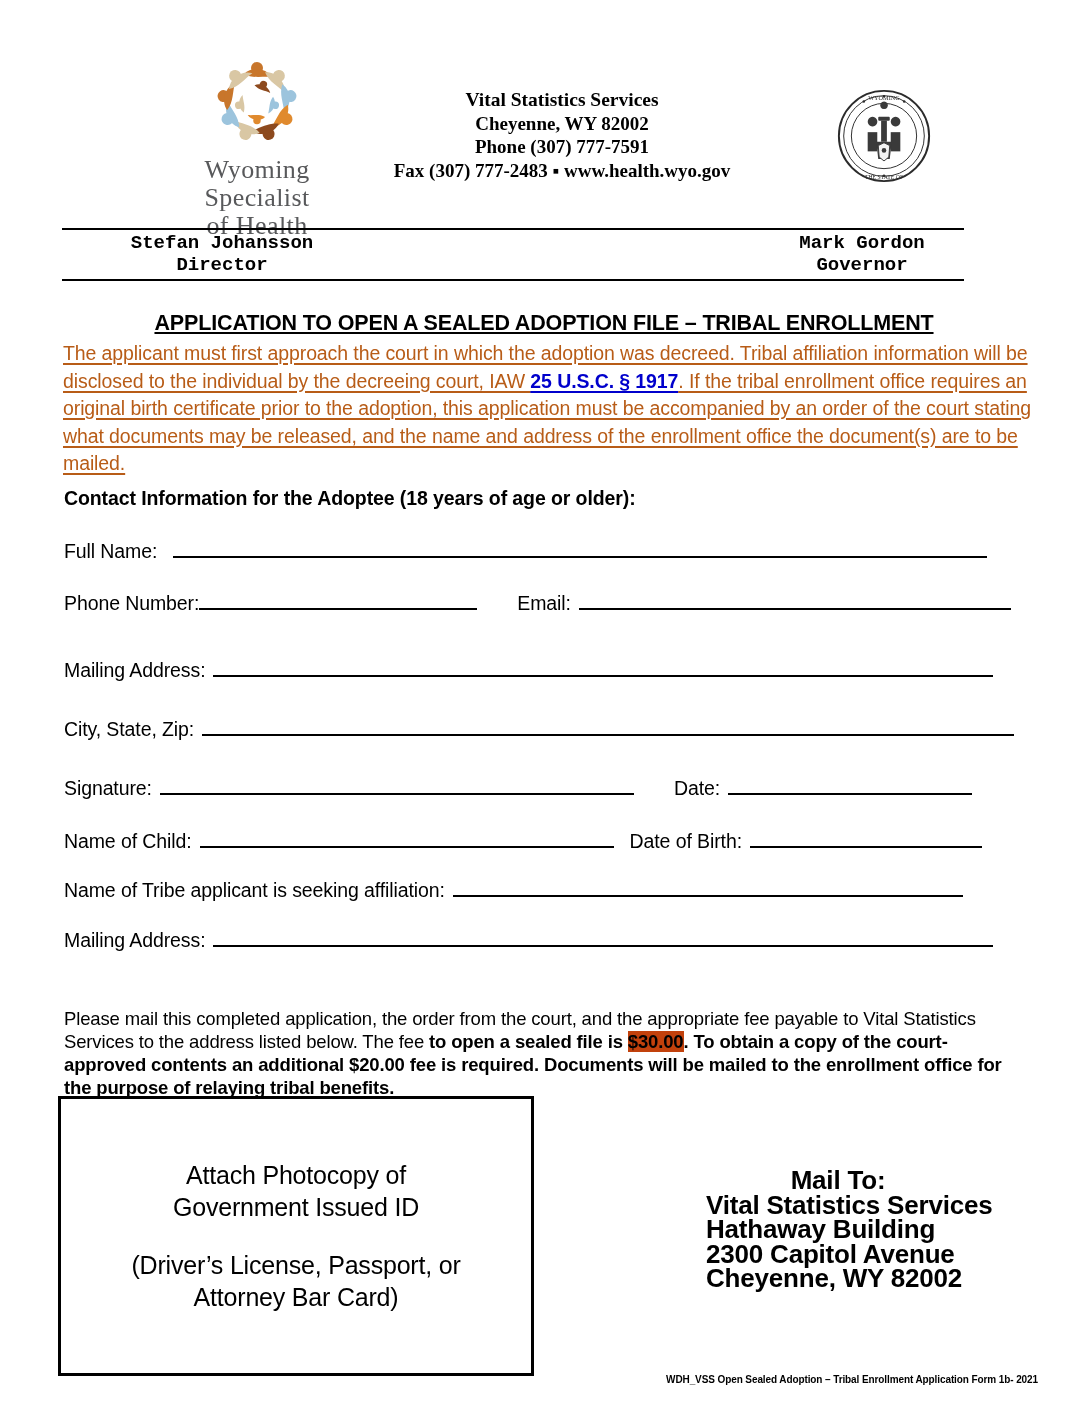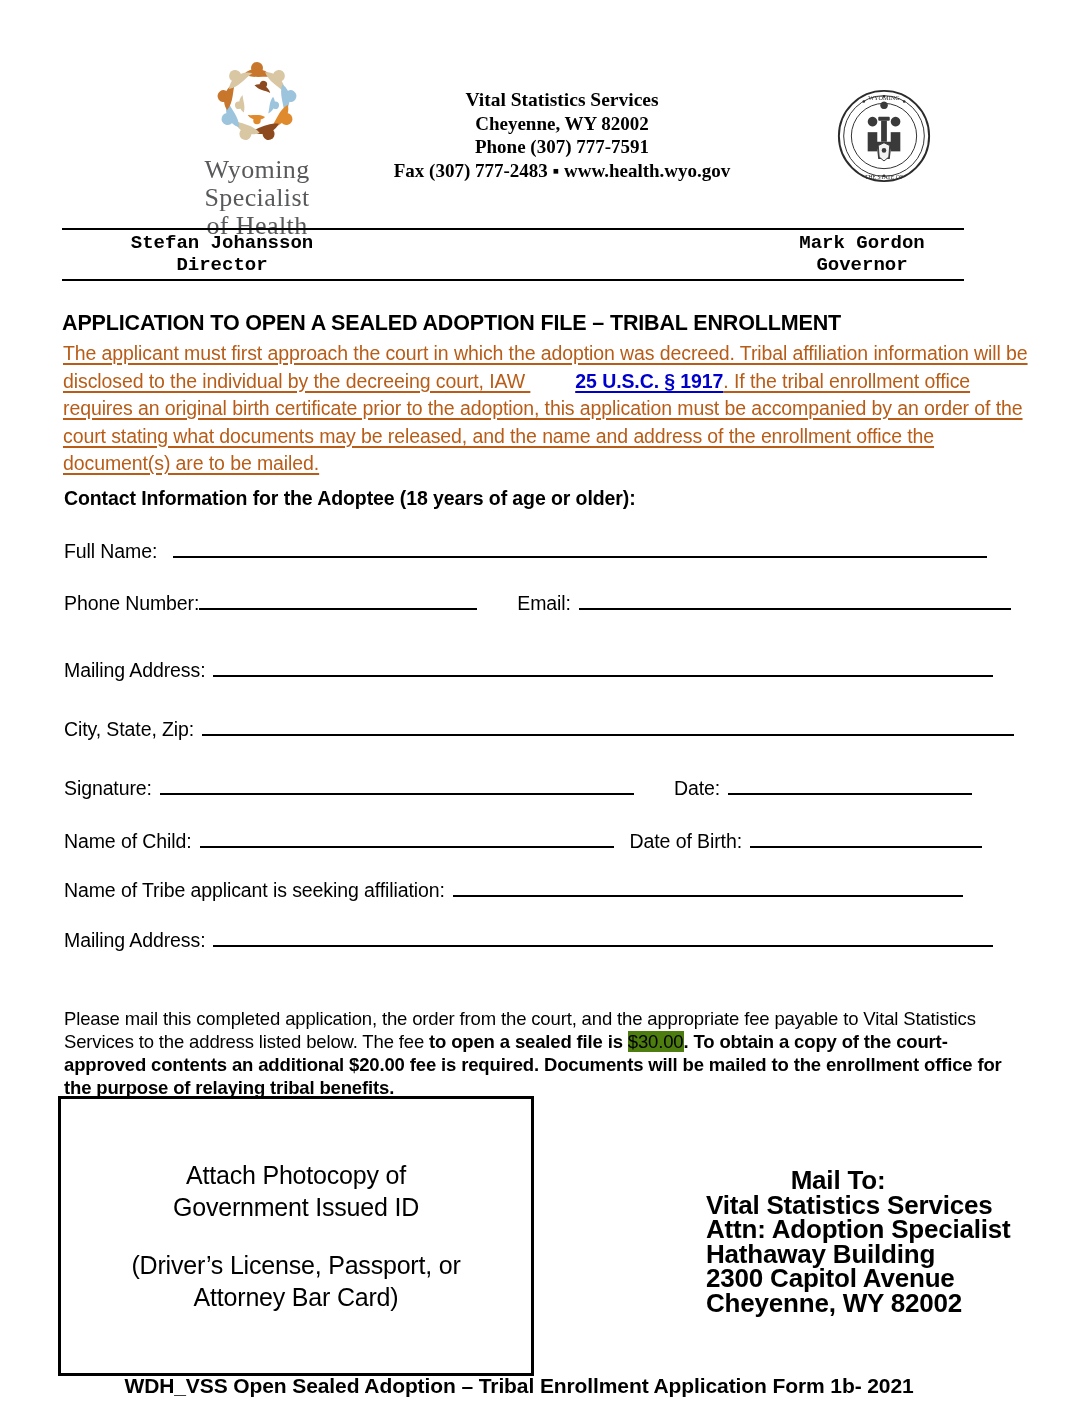--- a/index.html
+++ b/index.html
@@ -115,24 +115,25 @@
   .official.right { left: 680px; }
   .official .name { display: block; }
   .official .role { display: block; }
 
   
   .doc-title {
     position: absolute;
     left: 62px;
     top: 311px;
     width: 964px;
-    text-align: left;
+    text-align: center;
     font-size: 21.5px;
     font-weight: bold;
     letter-spacing: -0.15px;
+    text-decoration: underline;
   }
 
   
   .notice {
     position: absolute;
     left: 63px;
     top: 340px;
     width: 980px;
     font-size: 19.5px;
     line-height: 27.5px;
@@ -141,21 +142,20 @@
     text-decoration-thickness: 1.6px;
     text-underline-offset: 3px;
     letter-spacing: -0.1px;
   }
   .notice .statute {
     color: #0000cc;
     font-weight: bold;
     text-decoration: underline;
     text-decoration-thickness: 2px;
     text-underline-offset: 3px;
-    margin-left: 45px;
   }
   .notice .nolink { color: #b85c17; }
 
   
   .section-head {
     position: absolute;
     left: 64px;
     top: 487px;
     font-size: 19.5px;
     font-weight: bold;
@@ -187,21 +187,21 @@
   .fee {
     position: absolute;
     left: 64px;
     top: 1007px;
     width: 954px;
     font-size: 18.5px;
     line-height: 23px;
     letter-spacing: -0.15px;
   }
   .fee .b { font-weight: bold; }
-  .fee .hl { font-weight: normal; background: #4d7c0f; }
+  .fee .hl { font-weight: bold; background: #c2410c; }
 
   
   .idbox {
     position: absolute;
     left: 58px;
     top: 1096px;
     width: 476px;
     height: 280px;
     border: 3px solid #000;
     box-sizing: border-box;
@@ -235,22 +235,22 @@
     padding-right: 56px;
   }
   .mailto .ln { display: block; }
 
   
   .footer {
     position: absolute;
     left: 0;
     top: 1374px;
     width: 1038px;
-    text-align: center;
-    font-size: 21px;
+    text-align: right;
+    font-size: 10px;
     font-weight: bold;
     letter-spacing: -0.1px;
   }
 </style>
 </head>
 <body>
 
 <div class="page">
 
   <div class="letterhead">
@@ -421,21 +421,20 @@
       <span>Government Issued ID</span>
       <span class="spacer"></span>
       <span>(Driver’s License, Passport, or</span><br>
       <span>Attorney Bar Card)</span>
     </div>
   </div>
 
   <div class="mailto">
     <span class="heading">Mail To:</span>
     <span class="ln">Vital Statistics Services</span>
-    <span class="ln">Attn: Adoption Specialist</span>
     <span class="ln">Hathaway Building</span>
     <span class="ln">2300 Capitol Avenue</span>
     <span class="ln">Cheyenne, WY 82002</span>
   </div>
 
   <div class="footer">WDH_VSS Open Sealed Adoption – Tribal Enrollment Application Form 1b- 2021</div>
 
 </div>
 
 </body></html>

